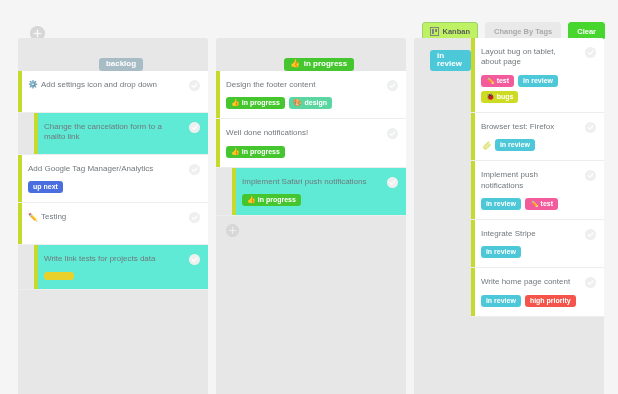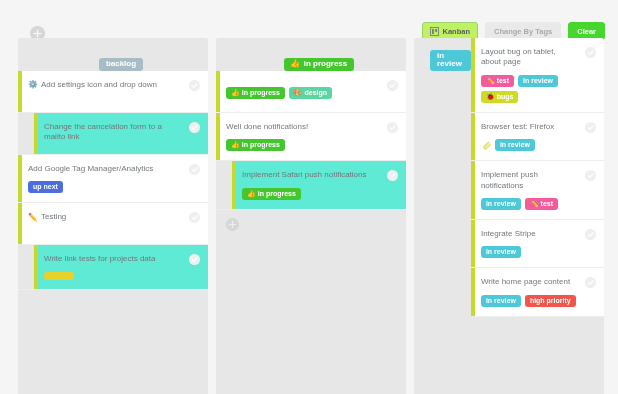--- a/index.html
+++ b/index.html
@@ -245,20 +245,23 @@
       <div class="column" style="height: 356px; display: flex; flex-direction: column;">
         <div class="col-head">
           <div class="col-pill" style="background: rgb(70, 198, 46);">
             <span class="emoji">👍</span>
             <span>in progress</span>
           </div>
         </div>
         <div class="col-body">
           <div class="card">
             <div class="accent" style="background: rgb(198, 217, 45);"></div>
+            <div class="card-title">
+              <span>Design the footer content</span>
+            </div>
             <div class="card-check">
               <svg width="11" height="11" viewBox="0 0 12 12">
                 <circle cx="6" cy="6" r="5.5" fill="#eeefef"></circle>
                 <path d="M3.4 6.1 L5.2 7.9 L8.7 4.2" fill="none" stroke="#ffffff" stroke-width="1.3" stroke-linecap="round" stroke-linejoin="round"></path>
               </svg>
             </div>
             <div class="tags">
               <span class="tag" style="background: rgb(70, 198, 46);">
                 <span class="emoji">👍</span>
                 <span>in progress</span>

